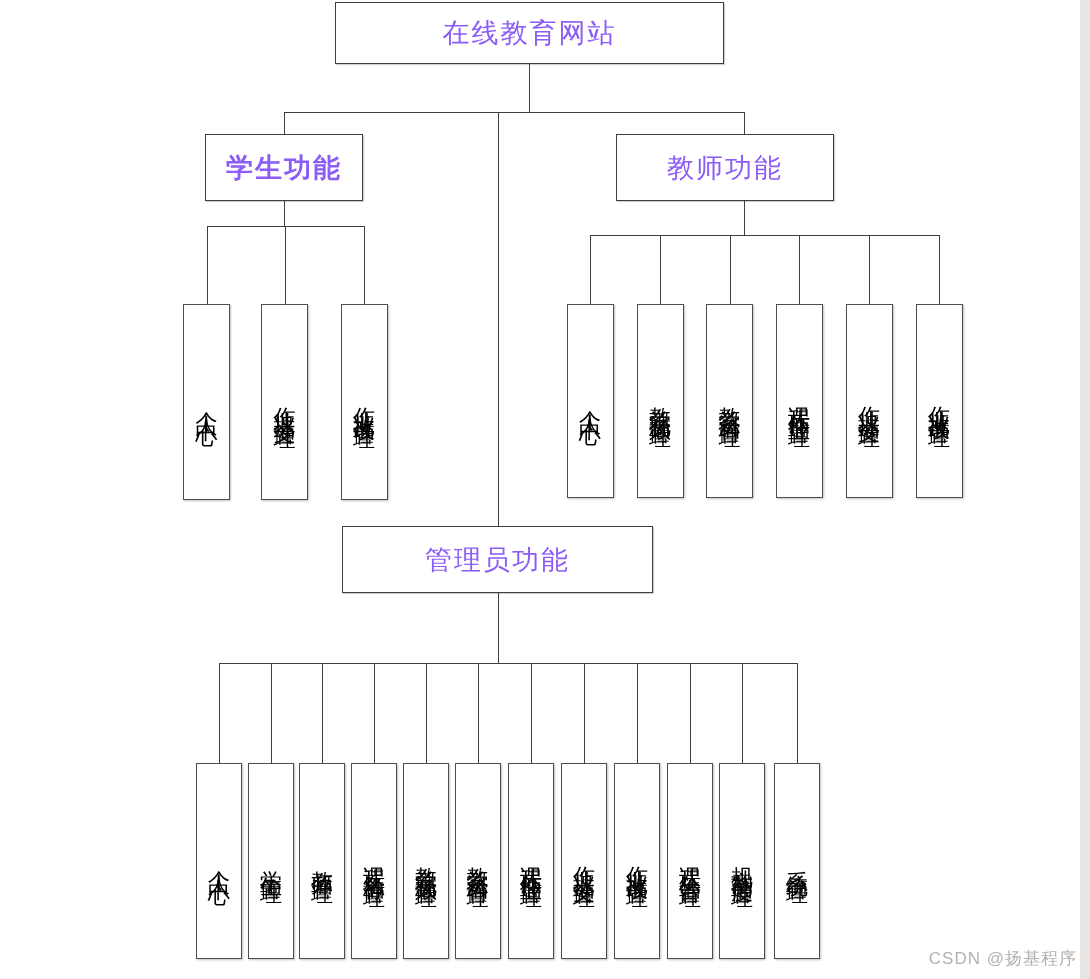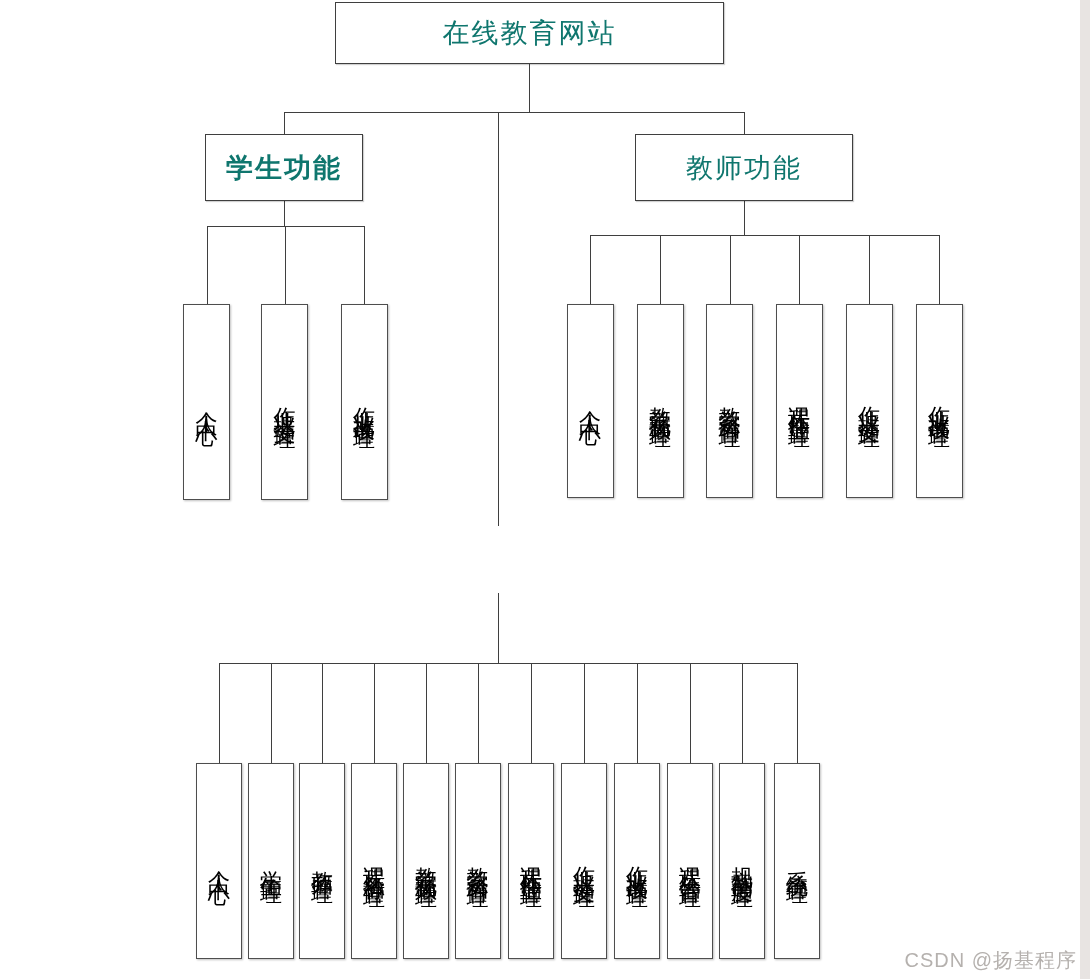--- a/index.html
+++ b/index.html
@@ -11,35 +11,35 @@
     overflow:hidden;
   }
   .hline,.vline{position:absolute;background:var(--line,#3f3f3f);}
   .hline{height:1px;}
   .vline{width:1px;}
   .pbox{
     position:absolute;background:#fff;
     border:1px solid var(--line,#3f3f3f);
     box-shadow:1px 1px 1px rgba(0,0,0,.18);
     display:flex;align-items:center;justify-content:center;
-    font-size:27px;letter-spacing:2px;color:#0f766e;
+    font-size:27px;letter-spacing:2px;color:#8b5cf6;
     box-sizing:border-box;white-space:nowrap;
   }
   .vnode{
     position:absolute;background:#fff;
     border:1px solid var(--node-border,#4e4e4e);
     box-shadow:1px 1px 2px rgba(0,0,0,.25);
     display:flex;align-items:center;justify-content:center;
     writing-mode:vertical-rl;text-orientation:upright;
     font-size:22px;letter-spacing:4px;color:#000;
     box-sizing:border-box;
   }
   .watermark{
     position:absolute;top:947px;right:13px;
-    font-size:20px;color:var(--wm,#b5b1ae);
+    font-size:17px;color:var(--wm,#b5b1ae);
     letter-spacing:1px;white-space:nowrap;
   }
   .edge-strip{
     position:absolute;top:0;right:0;width:10px;height:979px;
     background:var(--strip,#e8e4e2);
   }
 </style>
 </head>
 <body>
 
@@ -62,41 +62,42 @@
     <div class="vnode" style="left: 261px; top: 304px; width: 47px; height: 196px;">作业提交管理</div>
     <div class="vnode" style="left: 340.5px; top: 304px; width: 47px; height: 196px;">作业批改管理</div>
     <div class="vline" style="left: 744px; top: 201px; height: 34px;"></div>
     <div class="hline" style="left: 590px; top: 235px; width: 349px;"></div>
     <div class="vline" style="left: 590px; top: 235px; height: 69px;"></div>
     <div class="vline" style="left: 660px; top: 235px; height: 69px;"></div>
     <div class="vline" style="left: 729.5px; top: 235px; height: 69px;"></div>
     <div class="vline" style="left: 799px; top: 235px; height: 69px;"></div>
     <div class="vline" style="left: 869px; top: 235px; height: 69px;"></div>
     <div class="vline" style="left: 939px; top: 235px; height: 69px;"></div>
-    <div class="pbox" style="left: 635px; top: 134px; width: 218px; height: 67px;">教师功能</div>
+    <div class="pbox" style="left: 616px; top: 134px; width: 218px; height: 67px;">教师功能</div>
     <div class="vnode" style="left: 566.5px; top: 304px; width: 47px; height: 194px;">个人中心</div>
     <div class="vnode" style="left: 636.5px; top: 304px; width: 47px; height: 194px;">教学视频管理</div>
     <div class="vnode" style="left: 706px; top: 304px; width: 47px; height: 194px;">教学资料管理</div>
     <div class="vnode" style="left: 775.5px; top: 304px; width: 47px; height: 194px;">课程作业管理</div>
     <div class="vnode" style="left: 845.5px; top: 304px; width: 47px; height: 194px;">作业提交管理</div>
     <div class="vnode" style="left: 915.5px; top: 304px; width: 47px; height: 194px;">作业批改管理</div>
     <div class="vline" style="left: 497.5px; top: 593px; height: 70px;"></div>
     <div class="hline" style="left: 219px; top: 663px; width: 578px;"></div>
     <div class="vline" style="left: 219px; top: 663px; height: 100px;"></div>
     <div class="vline" style="left: 271px; top: 663px; height: 100px;"></div>
     <div class="vline" style="left: 322px; top: 663px; height: 100px;"></div>
     <div class="vline" style="left: 374px; top: 663px; height: 100px;"></div>
     <div class="vline" style="left: 426px; top: 663px; height: 100px;"></div>
     <div class="vline" style="left: 477.5px; top: 663px; height: 100px;"></div>
     <div class="vline" style="left: 531px; top: 663px; height: 100px;"></div>
     <div class="vline" style="left: 584px; top: 663px; height: 100px;"></div>
     <div class="vline" style="left: 637px; top: 663px; height: 100px;"></div>
     <div class="vline" style="left: 690px; top: 663px; height: 100px;"></div>
     <div class="vline" style="left: 742px; top: 663px; height: 100px;"></div>
     <div class="vline" style="left: 797px; top: 663px; height: 100px;"></div>
+    <div class="pbox" style="left: 342px; top: 526px; width: 311px; height: 67px;">管理员功能</div>
     <div class="vnode" style="left: 196px; top: 763px; width: 46px; height: 196px;">个人中心</div>
     <div class="vnode" style="left: 248px; top: 763px; width: 46px; height: 196px;">学生管理</div>
     <div class="vnode" style="left: 299px; top: 763px; width: 46px; height: 196px;">教师管理</div>
     <div class="vnode" style="left: 351px; top: 763px; width: 46px; height: 196px;">课程名称管理</div>
     <div class="vnode" style="left: 403px; top: 763px; width: 46px; height: 196px;">教学视频管理</div>
     <div class="vnode" style="left: 454.5px; top: 763px; width: 46px; height: 196px;">教学资料管理</div>
     <div class="vnode" style="left: 508px; top: 763px; width: 46px; height: 196px;">课程作业管理</div>
     <div class="vnode" style="left: 561px; top: 763px; width: 46px; height: 196px;">作业提交管理</div>
     <div class="vnode" style="left: 614px; top: 763px; width: 46px; height: 196px;">作业批改管理</div>
     <div class="vnode" style="left: 667px; top: 763px; width: 46px; height: 196px;">课程公告管理</div>

